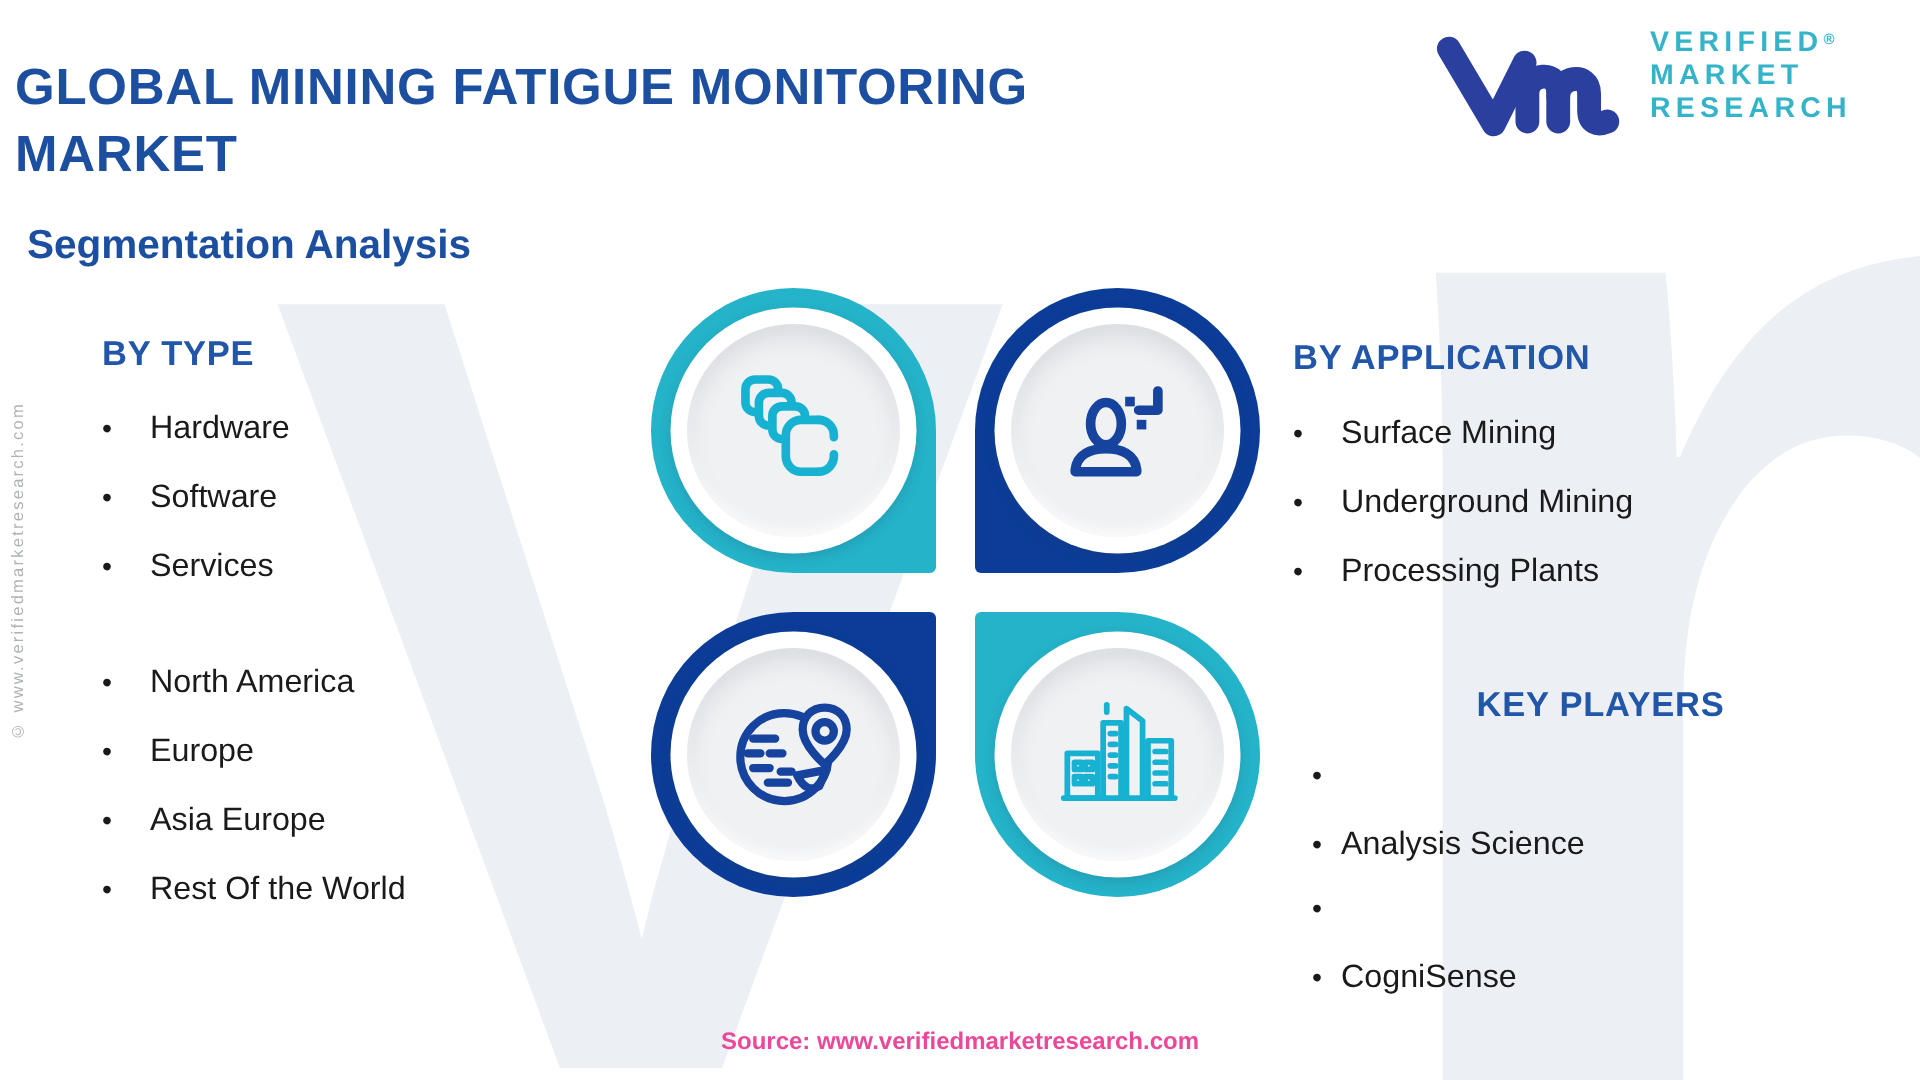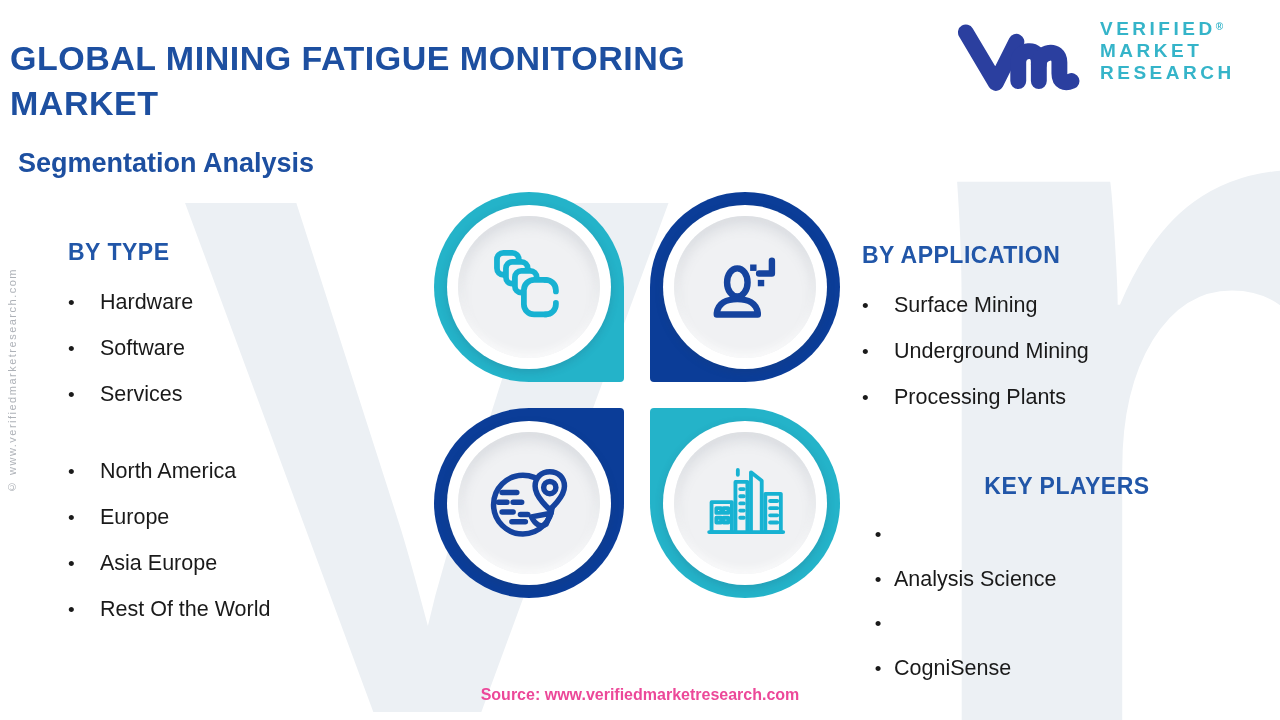--- a/index.html
+++ b/index.html
@@ -22,21 +22,21 @@
     position:absolute;left:18px;top:148px;
     font-size:27px;font-weight:600;color:#1d4fa0;
   }
   
   #logo{position:absolute;left:956px;top:10px;display:flex;align-items:flex-start;}
   #logo svg{display:block;}
   #logo-text{margin-left:12px;margin-top:8px;color:#35b4c9;font-weight:700;
     font-size:19px;line-height:22px;letter-spacing:3.5px;}
   #logo-text .reg{font-size:10px;letter-spacing:0;vertical-align:top;position:relative;top:-2px;}
   
-  .section{position:absolute;z-index:2;margin-top:17px;}
+  .section{position:absolute;z-index:2;}
   .section h3{margin:0 0 24px 0;font-size:23px;font-weight:700;color:#2156a8;letter-spacing:.5px;}
   .section ul{list-style:none;margin:0;padding:0;}
   .section li{display:flex;align-items:baseline;margin-bottom:21px;
     font-size:21.5px;color:#1a1a1a;}
   .section li .dot{width:32px;font-size:19px;color:#1a1a1a;}
   #by-type{left:68px;top:222px;width:340px;}
   #by-geography{left:68px;top:442px;width:360px;}
   #by-application{left:862px;top:225px;width:410px;}
   #key-players{left:862px;top:456px;width:410px;text-align:center;}
   

